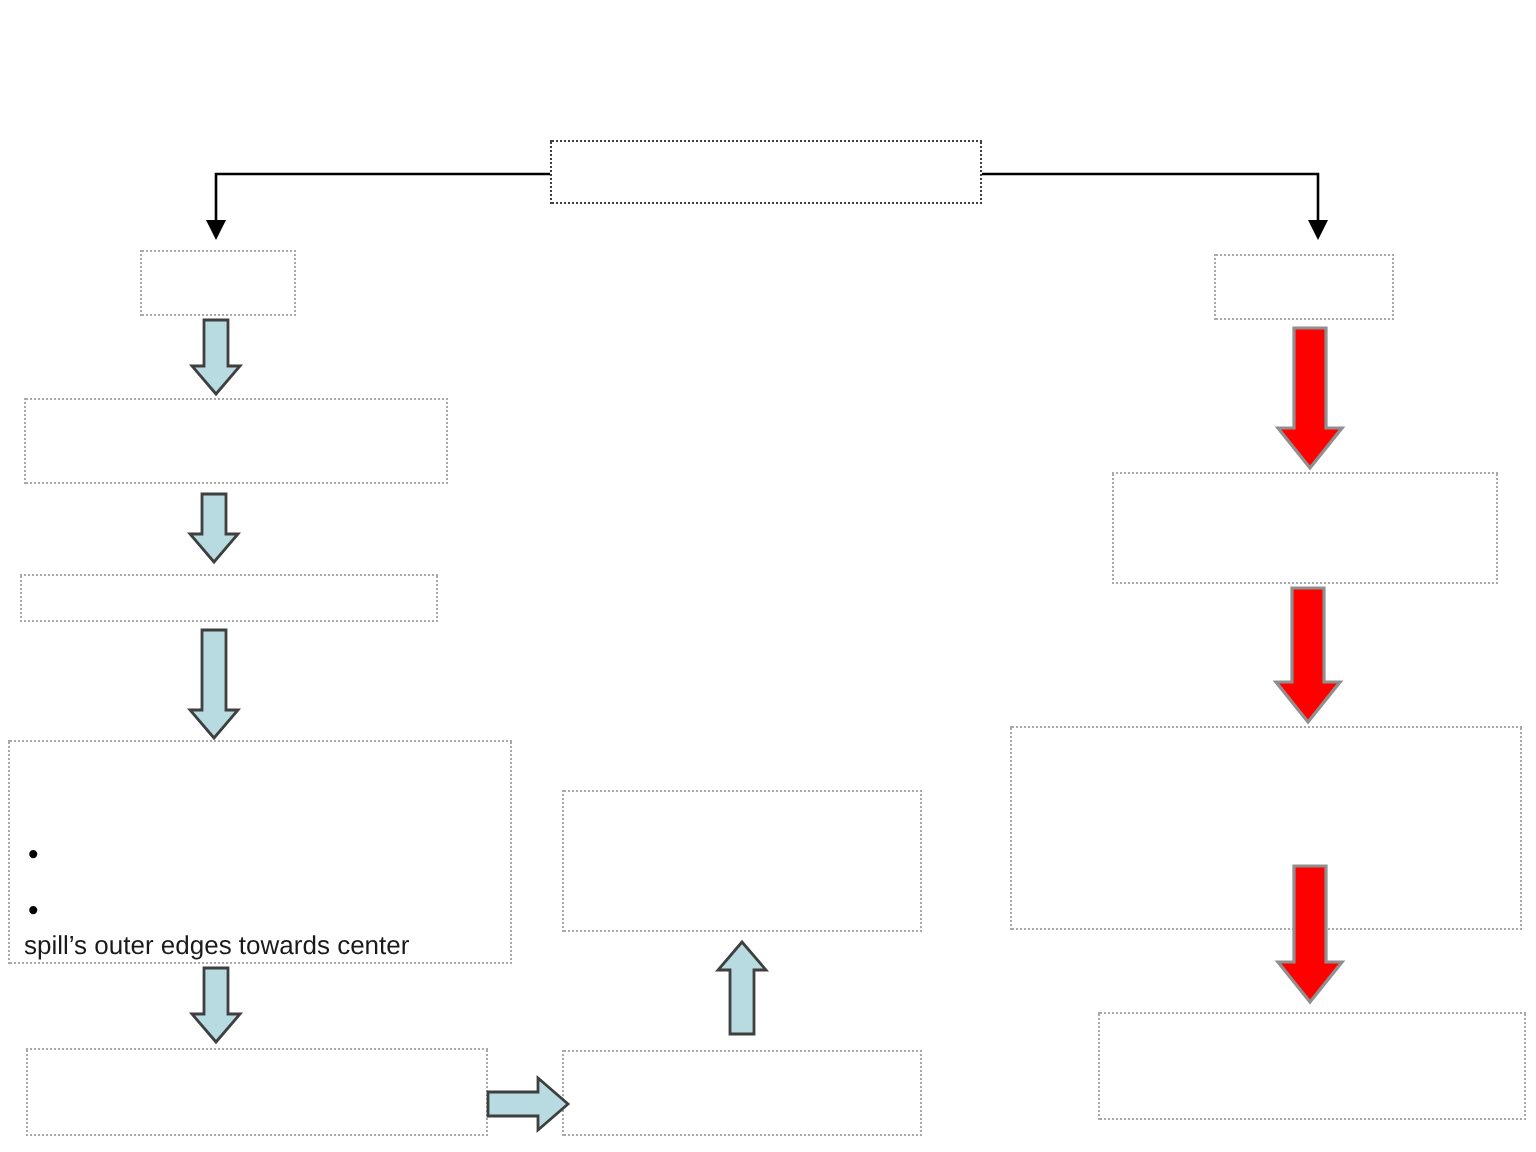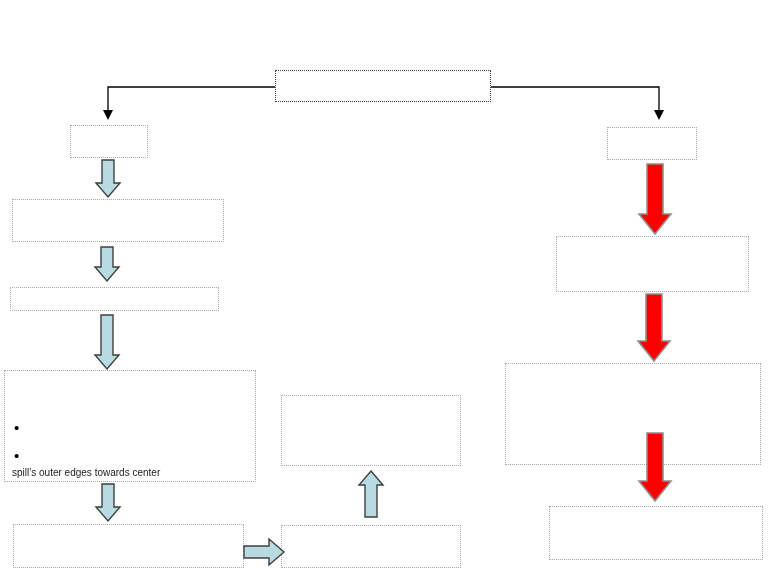--- a/index.html
+++ b/index.html
@@ -59,21 +59,21 @@
     stroke: none;
   }
   .bullet-dot {
     position: absolute;
     font-size: 15px;
     line-height: 15px;
     color: #000000;
   }
   .note-text {
     position: absolute;
-    font-size: 10px;
+    font-size: 13px;
     line-height: 17px;
     color: #1a1a1a;
     white-space: nowrap;
   }
   .above { z-index: 5; }
 </style>
 </head>
 <body>
 
 <div class="stage">

